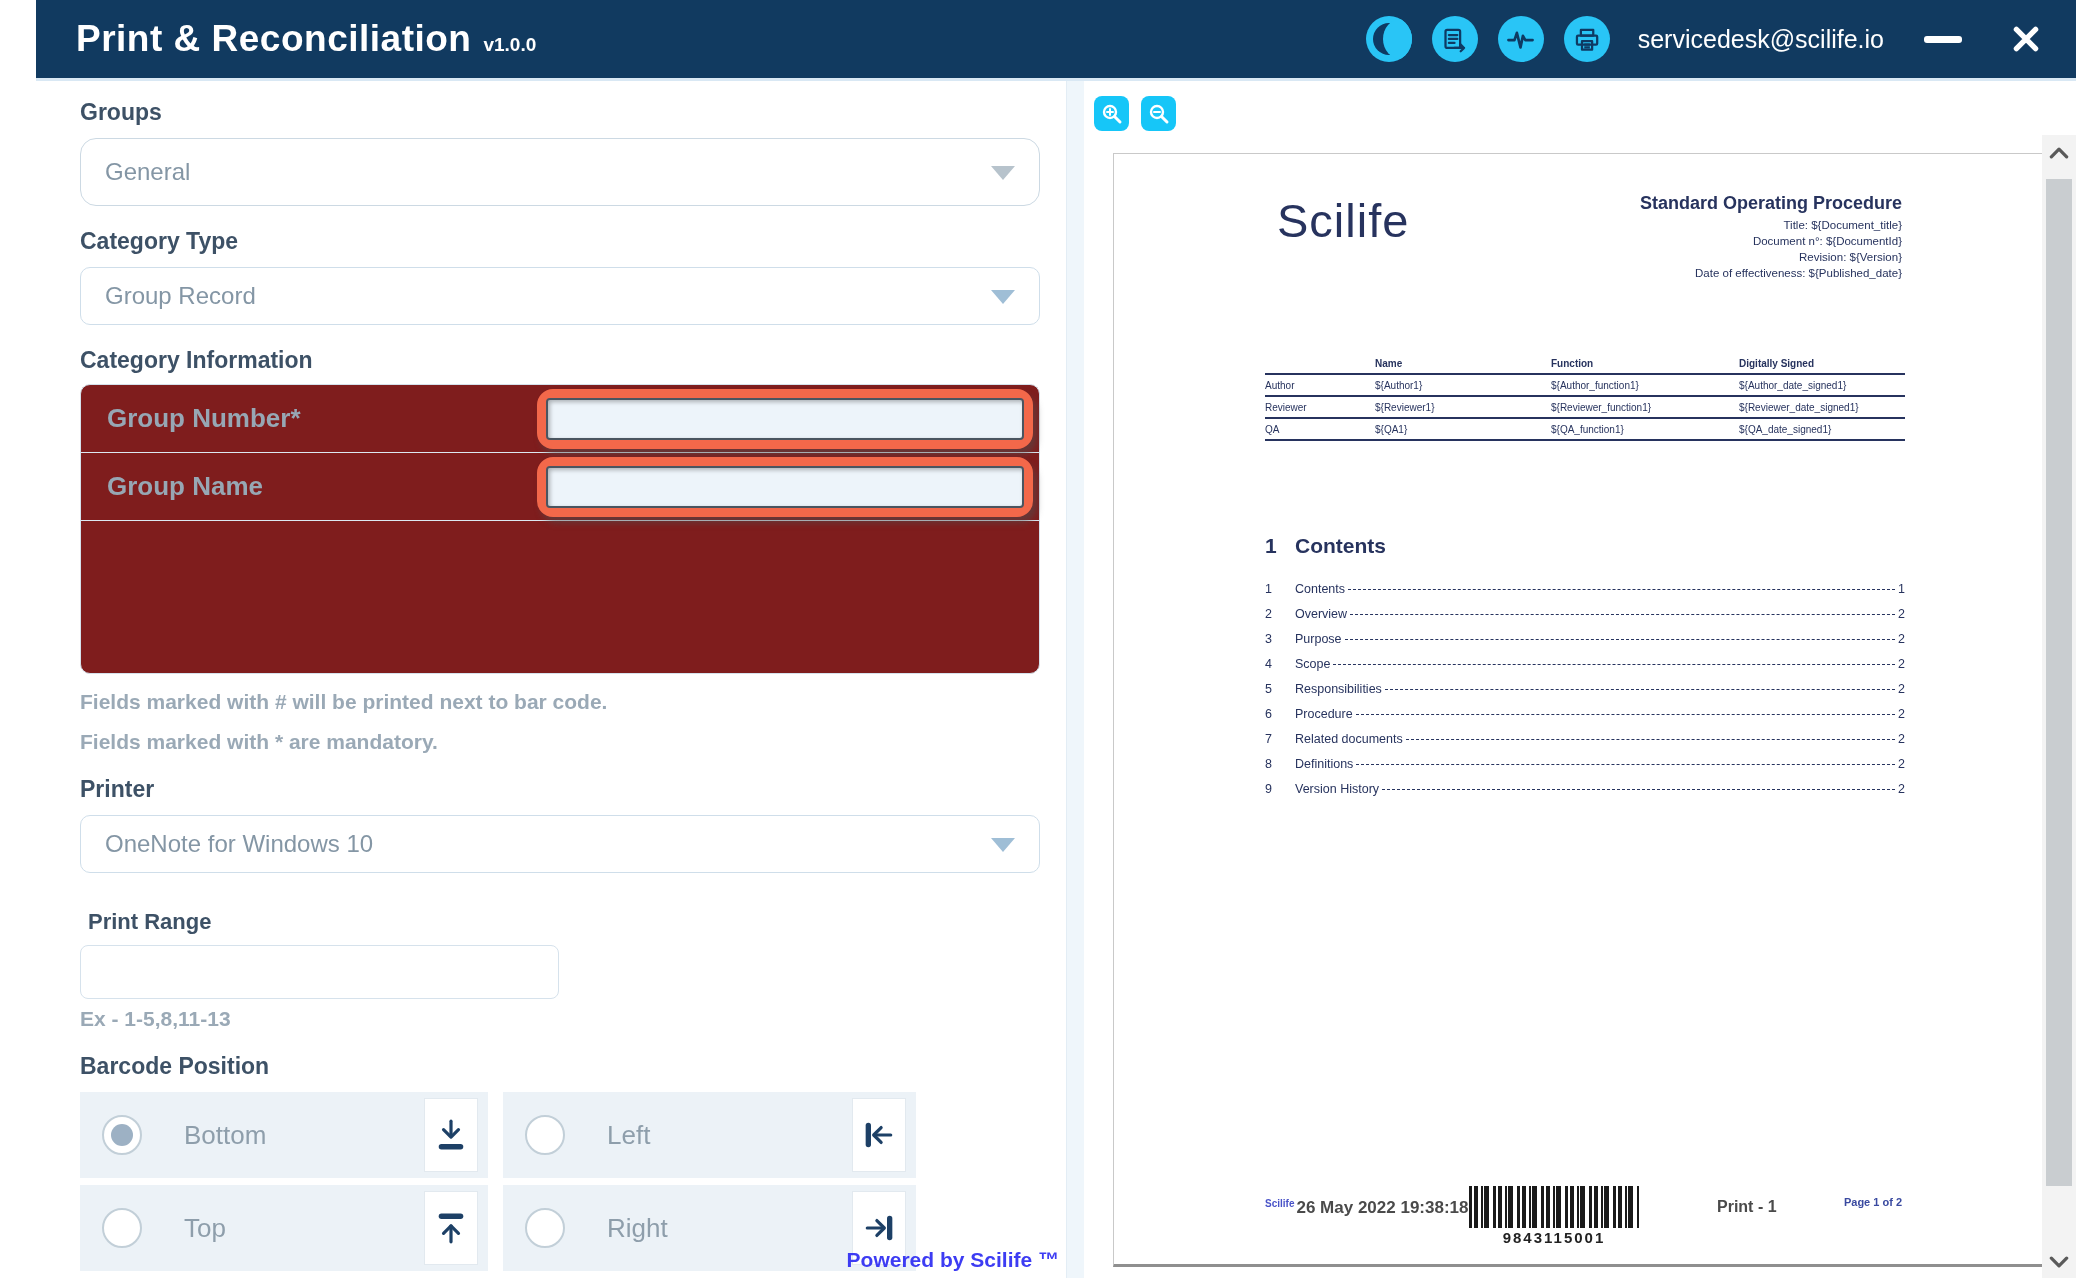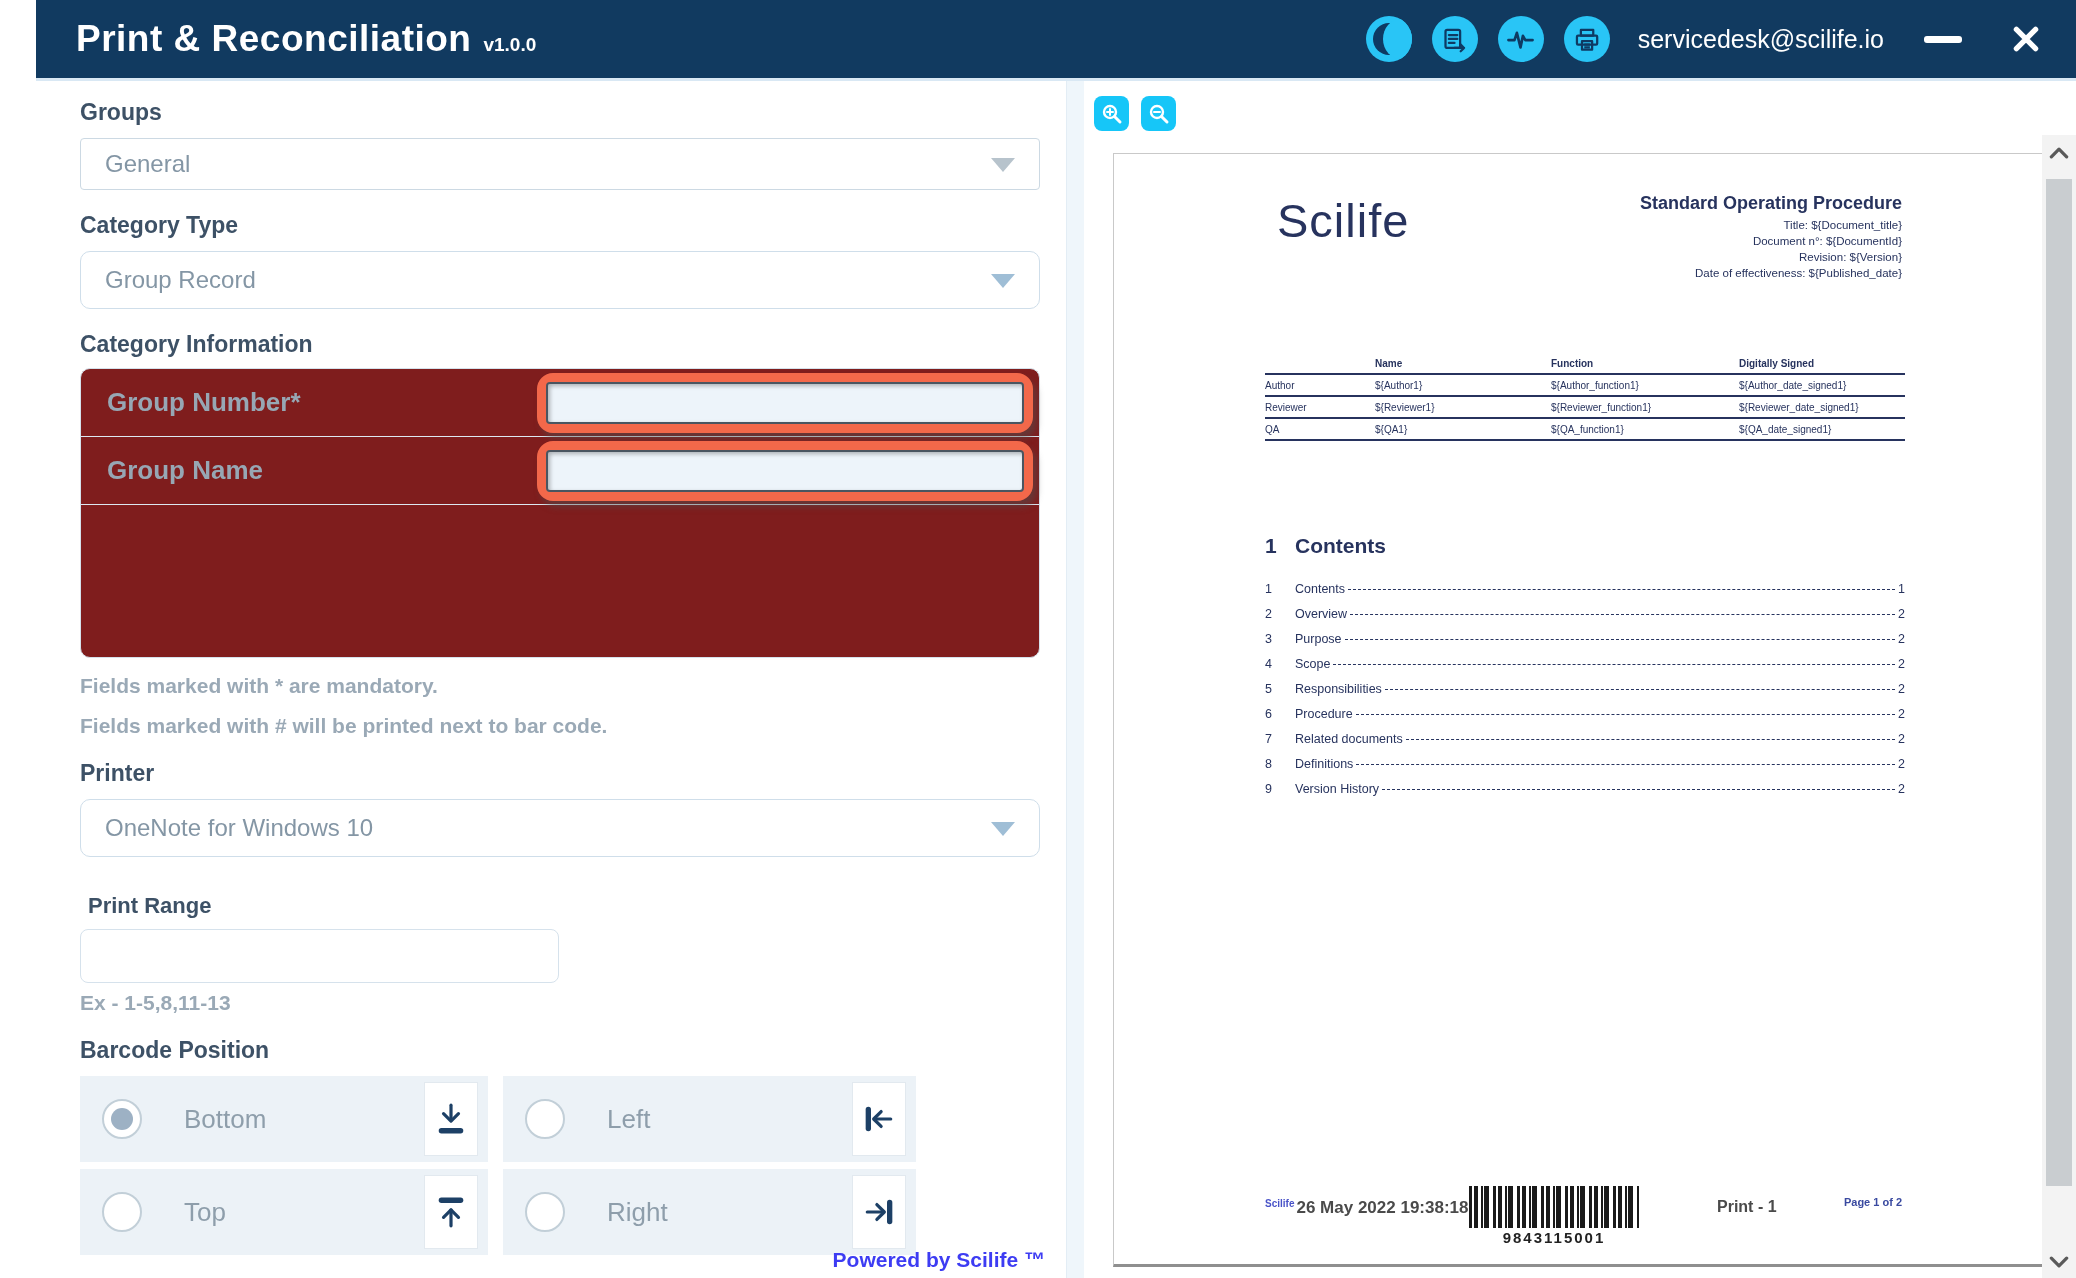--- a/index.html
+++ b/index.html
@@ -23,21 +23,21 @@
   .strip { height:3px; background:#D9E8F4; }
 
   
   .main { display:flex; height:1197px; }
   .form-panel { width:1030px; padding:18px 0 0 44px; position:relative; }
   .panel-gap { width:18px; background:#EFF6FB; border-left:1px solid #E3EDF5; }
   .preview-panel { flex:1; position:relative; background:#fff; }
 
   
   .lbl { font-size:23px; font-weight:bold; color:#3D5166; }
-  .select { position:relative; width:960px; height:52px; border:1px solid #CCD9E3; border-radius:4px; background:#fff;
+  .select { position:relative; width:960px; height:68px; border:1px solid #CCD9E3; border-radius:16px; background:#fff;
             display:flex; align-items:center; padding:0 24px; font-size:24px; color:#8496A5; margin-top:12px; cursor:pointer; }
   .select.r10 { border-radius:10px; height:58px; border-color:#CFDEEA; }
   .caret { position:absolute; right:24px; top:50%; margin-top:-6px; width:0; height:0;
            border-left:12px solid transparent; border-right:12px solid transparent; border-top:14px solid #B7C3CC; }
   .caret.blue { border-top-color:#9FBED6; }
 
   .catbox { width:960px; height:290px; border:1px solid #D5E1EB; border-radius:10px; margin-top:10px; background:#7f1d1d; }
   .catrow { height:68px; display:flex; align-items:center; padding-left:26px; border-bottom:1px solid #DDE8F1; position:relative; }
   .flabel { font-size:26px; font-weight:600; color:#97A7B4; }
   .annot { position:absolute; left:456px; top:4px; width:496px; height:60px; border:9px solid #F3684A; border-radius:16px;
@@ -56,21 +56,21 @@
   .sb { flex:1; border:1px solid #B9BFC4; background:#FBFBFB; display:flex; align-items:center; justify-content:center; cursor:pointer; }
   .tri-up { width:0; height:0; border-left:6px solid transparent; border-right:6px solid transparent; border-bottom:8px solid #4A5560; }
   .tri-down { width:0; height:0; border-left:6px solid transparent; border-right:6px solid transparent; border-top:8px solid #4A5560; }
 
   .tiles { display:grid; grid-template-columns:408px 413px; column-gap:15px; row-gap:7px; margin-top:12px; }
   .tile { background:#ECF2F7; height:86px; display:flex; align-items:center; padding:0 10px 0 22px; cursor:pointer; }
   .radio { width:40px; height:40px; border-radius:50%; background:#fff; border:2px solid #C2CFD8; position:relative; flex:0 0 auto; }
   .radio.sel::after { content:""; position:absolute; inset:7px; border-radius:50%; background:#9DB1C4; }
   .tlabel { font-size:26px; color:#8E9EAB; margin-left:42px; }
   .ibox { margin-left:auto; width:54px; height:74px; background:#fff; border:1px solid #E2E9EF; display:flex; align-items:center; justify-content:center; }
-  .powered { position:absolute; right:21px; bottom:6px; font-size:21px; font-weight:600; color:#3D3CF3; cursor:pointer; }
+  .powered { position:absolute; right:7px; bottom:6px; font-size:21px; font-weight:600; color:#3D3CF3; cursor:pointer; }
 
   
   .zoom-btn { position:absolute; top:15px; width:35px; height:35px; border-radius:8px; background:#16C6F8;
               display:flex; align-items:center; justify-content:center; cursor:pointer; }
   .zoom-btn.zin { left:10px; } .zoom-btn.zout { left:57px; }
 
   .scrollbar { position:absolute; right:0; top:54px; bottom:0; width:34px; background:#F3F3F3; }
   .sb-chev { position:absolute; left:0; width:34px; display:flex; justify-content:center; cursor:pointer; }
   .sb-chev.up { top:12px; } .sb-chev.down { bottom:10px; }
   .sb-thumb { position:absolute; left:4px; right:4px; top:44px; bottom:92px; background:#C9CDD0; cursor:pointer; }
@@ -178,22 +178,22 @@
           </div>
         </div>
         <div class="catrow">
           <span class="flabel">Group Name</span>
           <div class="annot">
             <div class="field"></div>
           </div>
         </div>
       </div>
 
+      <div class="note">Fields marked with # will be printed next to bar code.</div>
       <div class="note">Fields marked with * are mandatory.</div>
-      <div class="note">Fields marked with # will be printed next to bar code.</div>
 
       <div class="lbl mt22">Printer</div>
       <div class="select r10">
         <span>OneNote for Windows 10</span>
         <i class="caret blue"></i>
       </div>
 
       <div class="range-grid">
         <div>
           <div class="lbl">Print Range</div>

